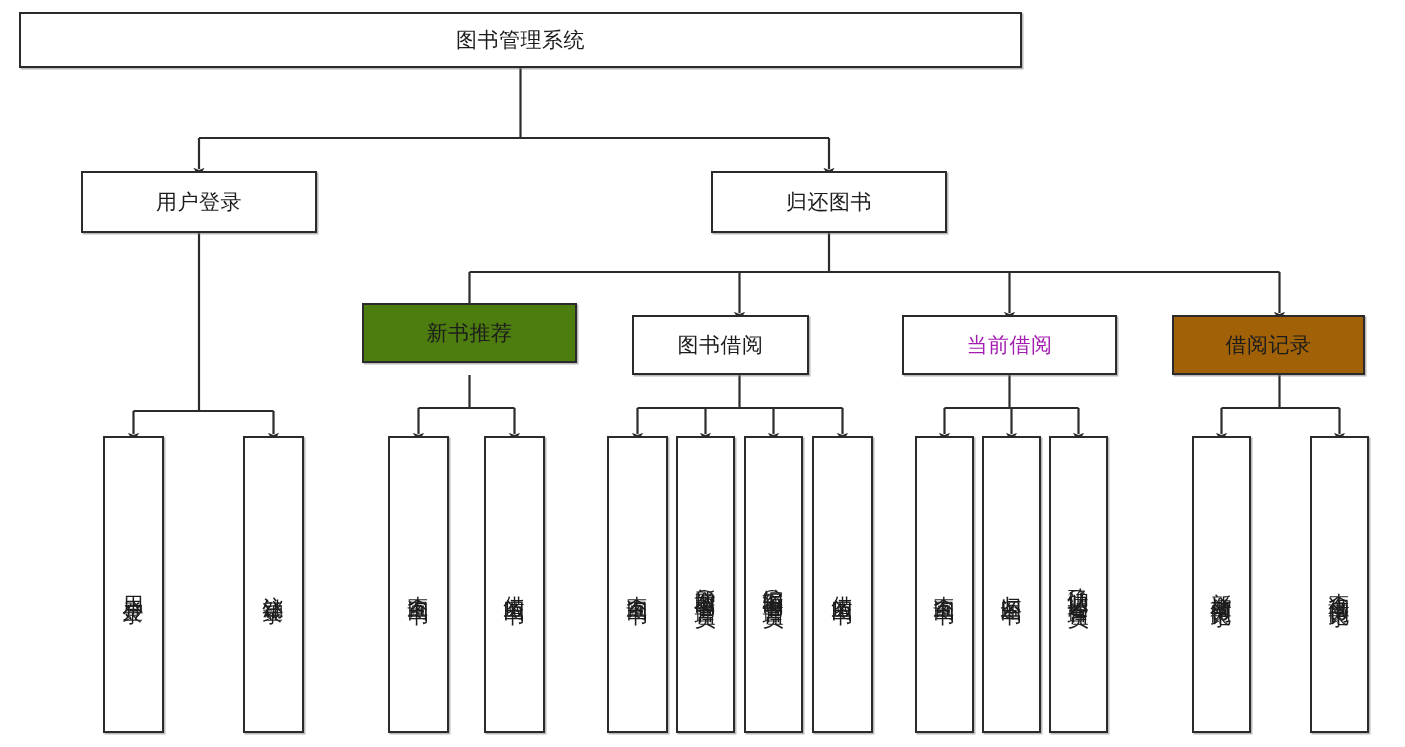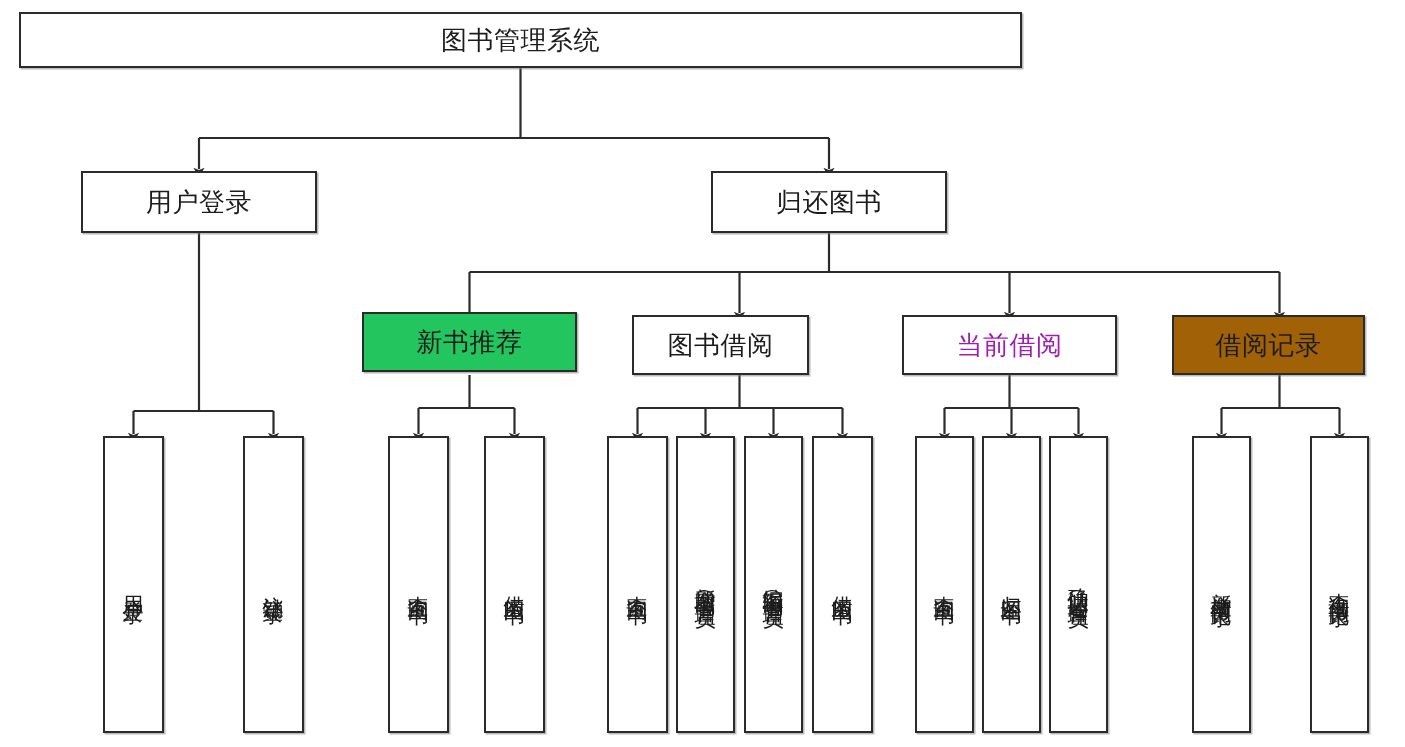--- a/index.html
+++ b/index.html
@@ -36,21 +36,21 @@
     box-shadow: 1.5px 1.5px 0 rgba(130,130,130,0.55);
   }
   .node .label {
     color: #1c1c1c;
     text-align: center;
     line-height: 1.18;
     white-space: nowrap;
     letter-spacing: 0.5px;
   }
   .node.horiz .label {
-    font-size: 26px;
+    font-size: 21px;
   }
   .node.vert {
     padding: 0;
   }
   .node.vert .label {
     writing-mode: vertical-rl;
     text-orientation: upright;
     font-size: 21px;
     letter-spacing: 3px;
     line-height: 1;
@@ -115,21 +115,21 @@
   <div id="node-layer">
       <div class="node horiz" style="left: 19px; top: 12px; width: 1003px; height: 56px; border-color: rgb(43, 43, 43); background: rgb(255, 255, 255);">
         <span class="label" style="color: rgb(28, 28, 28);">图书管理系统</span>
       </div>
       <div class="node horiz" style="left: 81px; top: 171px; width: 236px; height: 62px; border-color: rgb(43, 43, 43); background: rgb(255, 255, 255);">
         <span class="label" style="color: rgb(28, 28, 28);">用户登录</span>
       </div>
       <div class="node horiz" style="left: 711px; top: 171px; width: 236px; height: 62px; border-color: rgb(43, 43, 43); background: rgb(255, 255, 255);">
         <span class="label" style="color: rgb(28, 28, 28);">归还图书</span>
       </div>
-      <div class="node horiz" style="left: 362px; top: 312px; width: 215px; height: 60px; border-color: rgb(43, 43, 43); background: #22c55e;">
+      <div class="node horiz" style="left: 362px; top: 303px; width: 215px; height: 60px; border-color: rgb(43, 43, 43); background: #4d7c0f;">
         <span class="label" style="color: rgb(28, 28, 28);">新书推荐</span>
       </div>
       <div class="node horiz" style="left: 632px; top: 315px; width: 177px; height: 60px; border-color: rgb(43, 43, 43); background: rgb(255, 255, 255);">
         <span class="label" style="color: rgb(28, 28, 28);">图书借阅</span>
       </div>
       <div class="node horiz" style="left: 902px; top: 315px; width: 215px; height: 60px; border-color: rgb(43, 43, 43); background: rgb(255, 255, 255);">
         <span class="label" style="color: #a21caf;">当前借阅</span>
       </div>
       <div class="node horiz" style="left: 1172px; top: 315px; width: 193px; height: 60px; border-color: rgb(43, 43, 43); background: #a16207;">
         <span class="label" style="color: rgb(28, 28, 28);">借阅记录</span>

